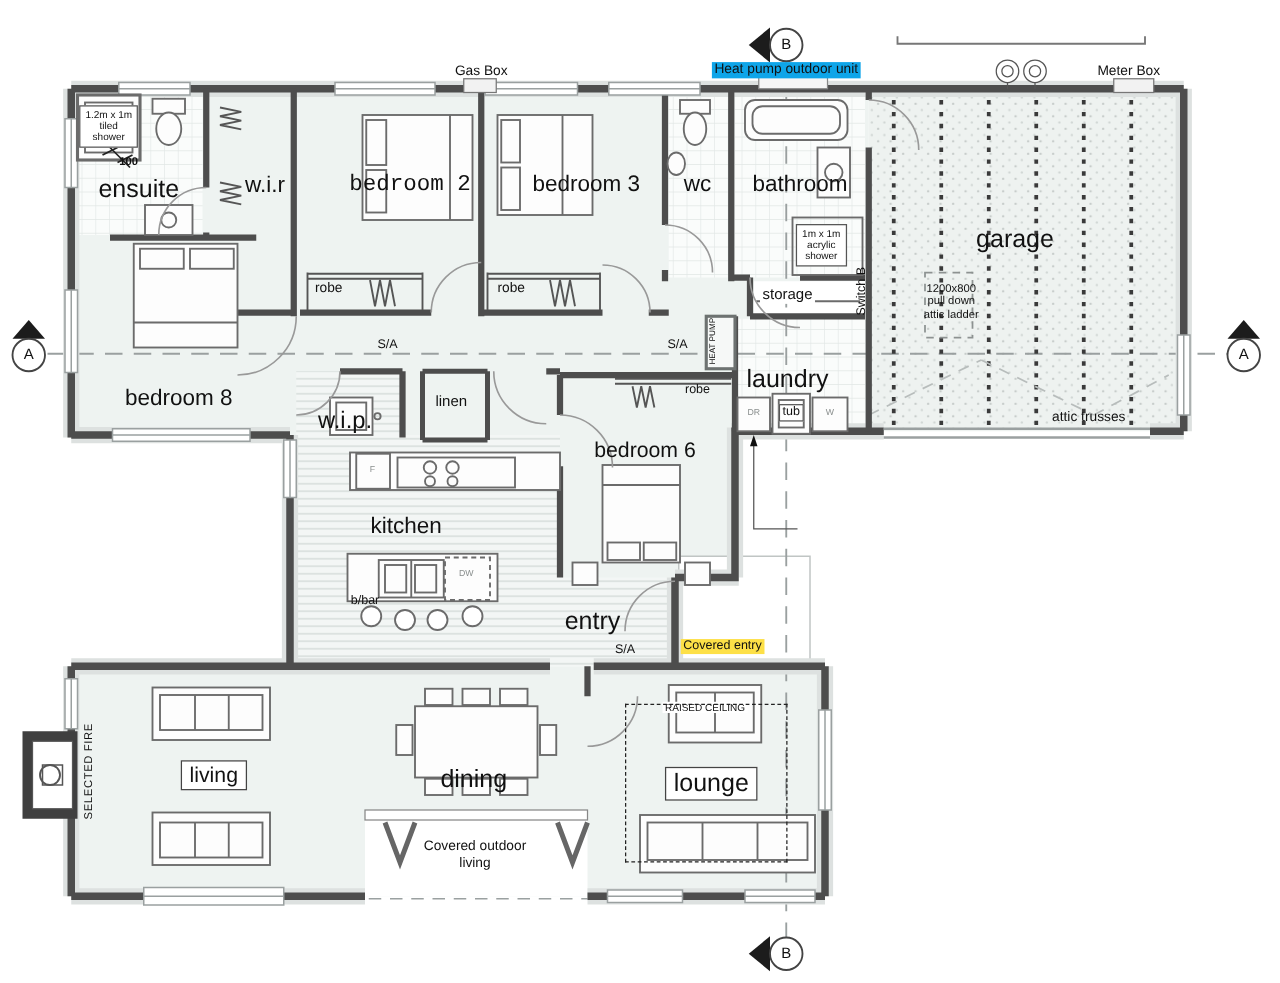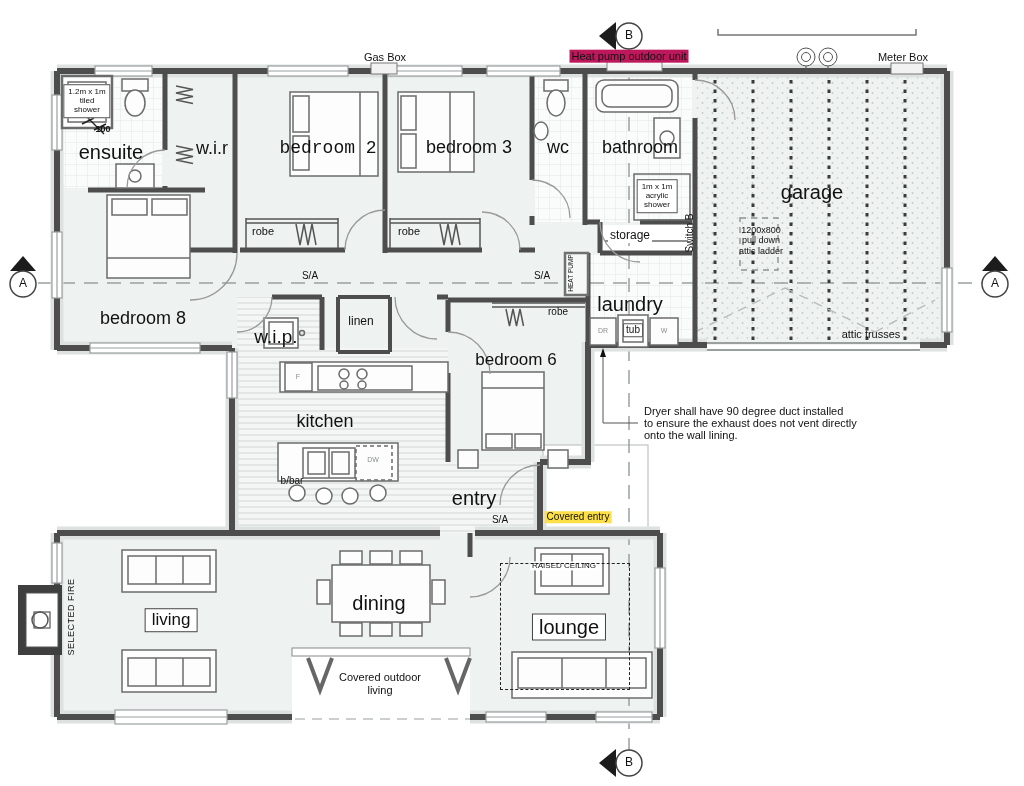--- a/index.html
+++ b/index.html
@@ -297,51 +297,48 @@
 <div class="lbl" style="left:143px;top:318px;font-size:18px;">bedroom 8</div>
 <div class="lbl" style="left:276px;top:337px;font-size:19px;">w.i.p.</div>
 <div class="lbl" style="left:361px;top:322px;font-size:12px;">linen</div>
 <div class="lbl" style="left:325px;top:421px;font-size:18px;">kitchen</div>
 <div class="lbl" style="left:516px;top:360px;font-size:17px;">bedroom 6</div>
 <div class="lbl" style="left:474px;top:498px;font-size:20px;">entry</div>
 <div class="lbl" style="left:630px;top:304px;font-size:20px;">laundry</div>
 <div class="lbl bgw" style="left:630px;top:236px;font-size:12px;">storage</div>
 <div class="lbl" style="left:812px;top:192px;font-size:20px;">garage</div>
 <div class="lbl boxed" style="left:171px;top:620px;font-size:17px;">living</div>
-<div class="lbl" style="left:379px;top:603px;font-size:20px;">dining</div>
+<div class="lbl" style="left:379px;top:624px;font-size:20px;">dining</div>
 <div class="lbl boxed" style="left:569px;top:627px;font-size:20px;">lounge</div>
 
 <div class="lbl wbox" style="left:87px;top:101px;font-size:8px;">1.2m x 1m
 tiled
 shower</div>
 <div class="lbl" style="left:103px;top:129px;font-size:9px;font-weight:bold;">100</div>
 <div class="lbl" style="left:263px;top:231px;font-size:11px;">robe</div>
 <div class="lbl" style="left:409px;top:231px;font-size:11px;">robe</div>
 <div class="lbl" style="left:558px;top:312px;font-size:10px;">robe</div>
 <div class="lbl" style="left:310px;top:276px;font-size:10px;">S/A</div>
 <div class="lbl" style="left:542px;top:276px;font-size:10px;">S/A</div>
 <div class="lbl" style="left:500px;top:520px;font-size:10px;">S/A</div>
 <div class="lbl" style="left:385px;top:57px;font-size:11px;">Gas Box</div>
-<div class="lbl" style="left:629px;top:56px;font-size:11px;background:#be185d;padding:0 2px;">Heat pump outdoor unit</div>
+<div class="lbl" style="left:629px;top:56px;font-size:11px;background:#0ea5e9;padding:0 2px;">Heat pump outdoor unit</div>
 <div class="lbl" style="left:903px;top:57px;font-size:11px;">Meter Box</div>
 <div class="lbl wbox" style="left:657px;top:196px;font-size:8px;">1m x 1m
 acrylic
 shower</div>
 <div class="lbl rot" style="left:690px;top:233px;font-size:10px;">Switch B</div>
 <div class="lbl" style="left:761px;top:241px;font-size:9px;background:rgba(255,255,255,0.0);">1200x800
 pull down
 attic ladder</div>
 <div class="lbl" style="left:871px;top:334px;font-size:11px;">attic trusses</div>
 <div class="lbl rot" style="left:571px;top:273px;font-size:6.5px;">HEAT PUMP</div>
 <div class="lbl gray" style="left:603px;top:331px;font-size:7px;">DR</div>
 <div class="lbl wbox" style="left:633px;top:330px;font-size:10px;padding:0 2px;">tub</div>
 <div class="lbl gray" style="left:664px;top:331px;font-size:7px;">W</div>
-<div class="lbl tl" style="left:644px;top:405px;font-size:11px;line-height:1.1;position:absolute;">Dryer shall have 90 degree duct installed
-to ensure the exhaust does not vent directly
-onto the wall lining.</div>
 <div class="lbl" style="left:578px;top:517px;font-size:10px;background:#fde047;padding:0 2px;">Covered entry</div>
 <div class="lbl" style="left:292px;top:481px;font-size:10px;">b/bar</div>
 <div class="lbl gray" style="left:373px;top:460px;font-size:7px;">DW</div>
 <div class="lbl gray" style="left:298px;top:377px;font-size:7px;">F</div>
 <div class="lbl rot" style="left:71px;top:617px;font-size:9px;letter-spacing:0.5px;">SELECTED FIRE</div>
 <div class="lbl" style="left:564px;top:566px;font-size:8px;background:#fff;padding:0 2px;">RAISED CEILING</div>
 <div class="lbl" style="left:380px;top:684px;font-size:11px;">Covered outdoor
 living</div>
 
 <div style="position:absolute;left:500px;top:563px;width:128px;height:125px;border:1.6px dashed #222;"></div>

